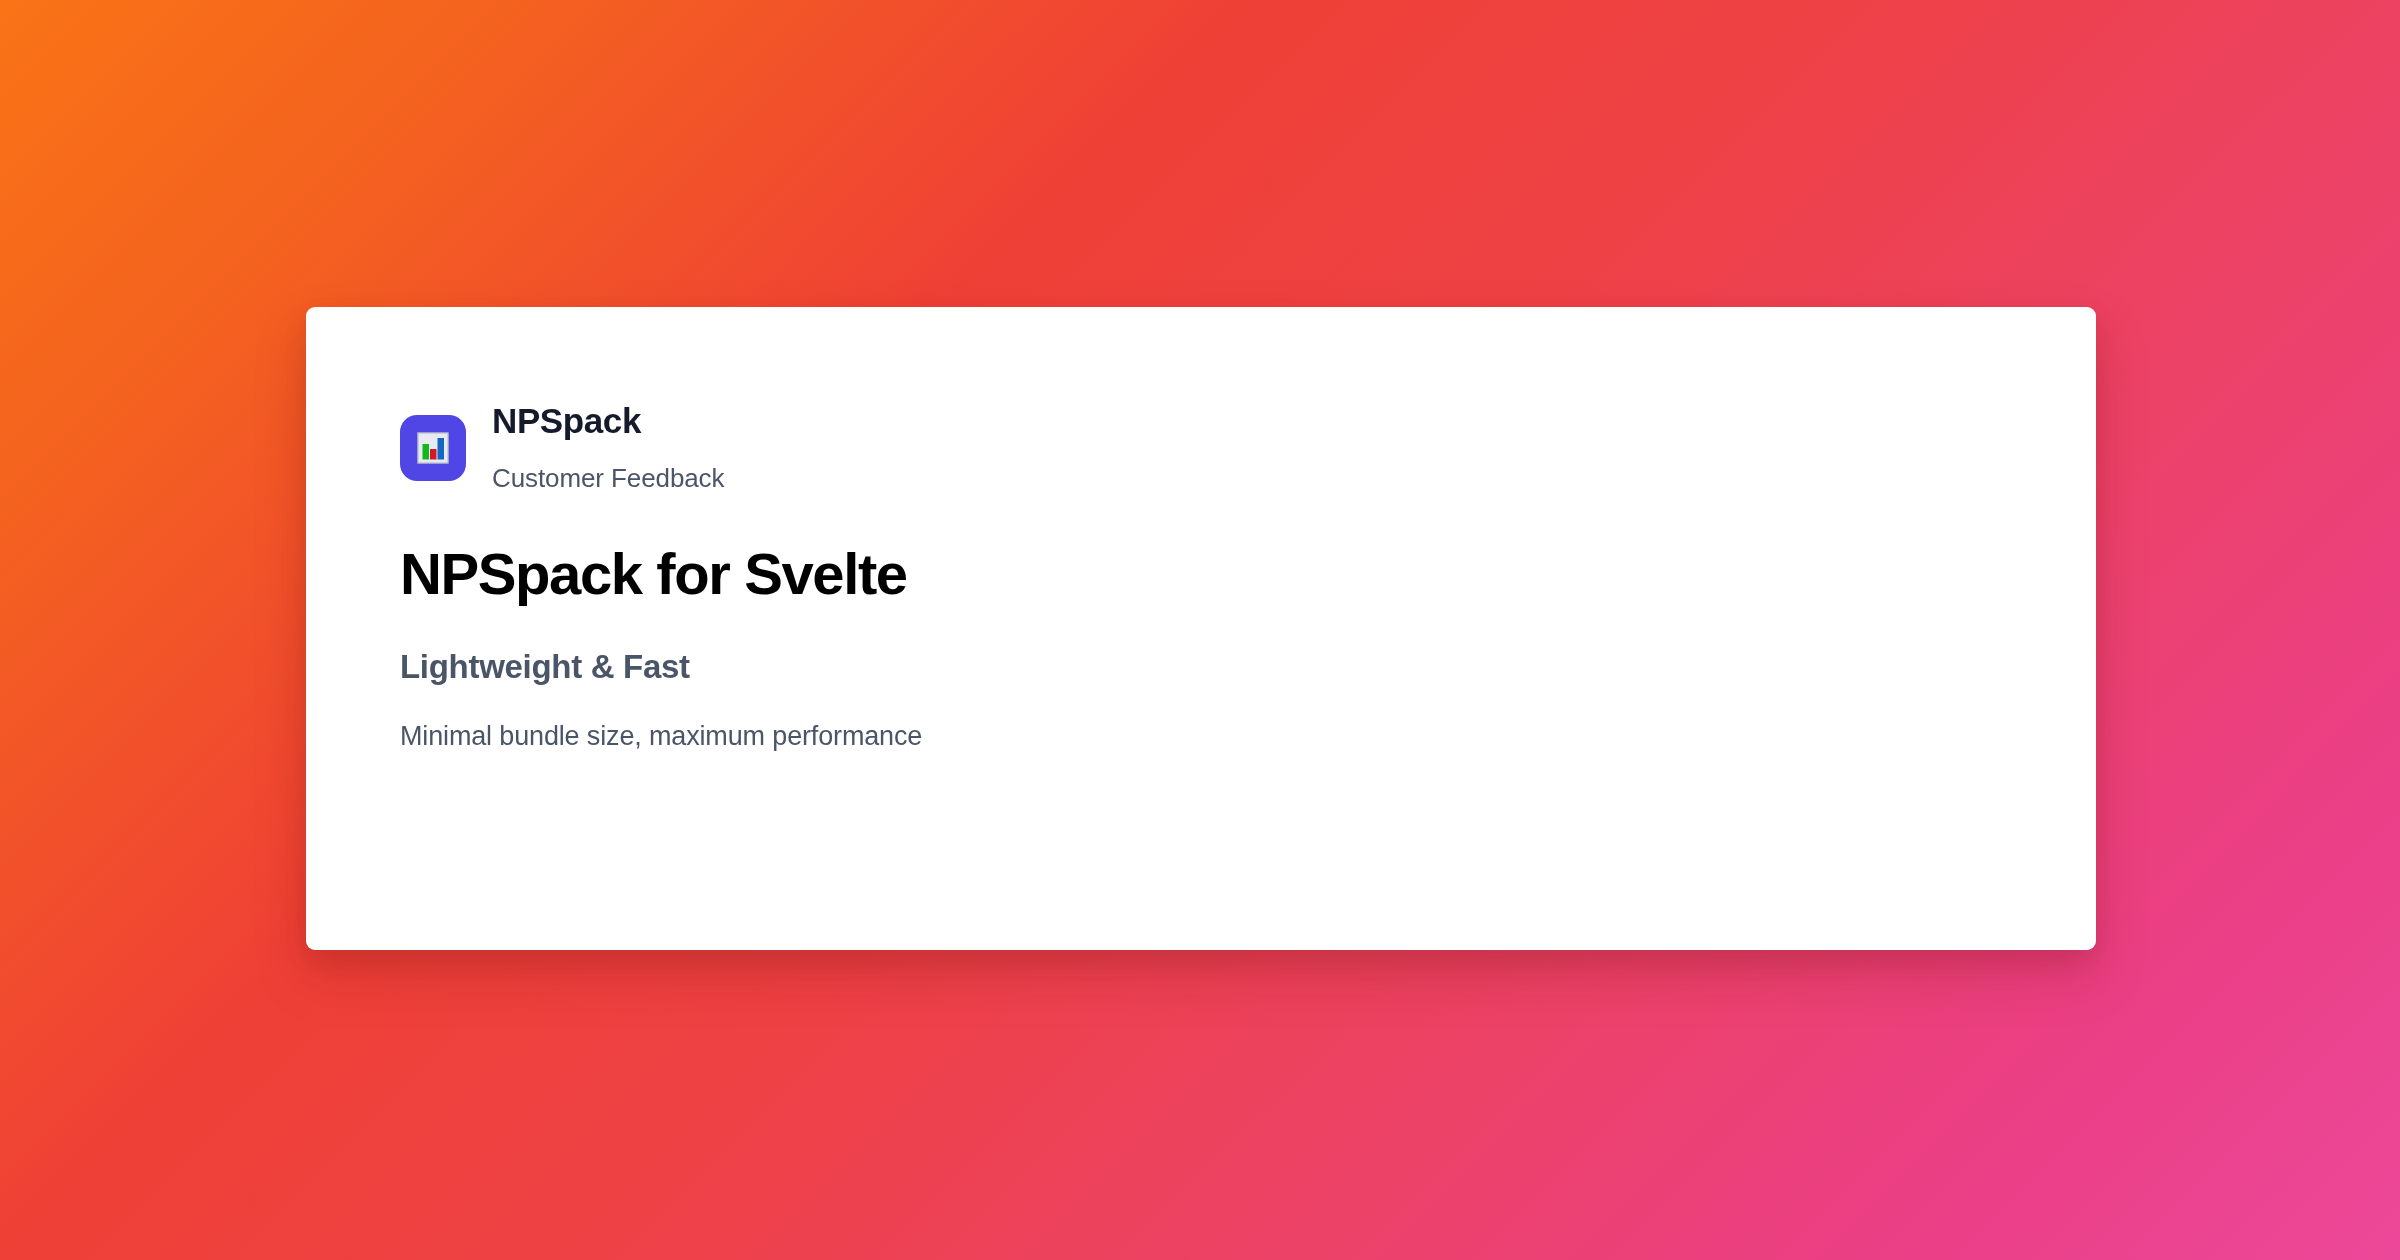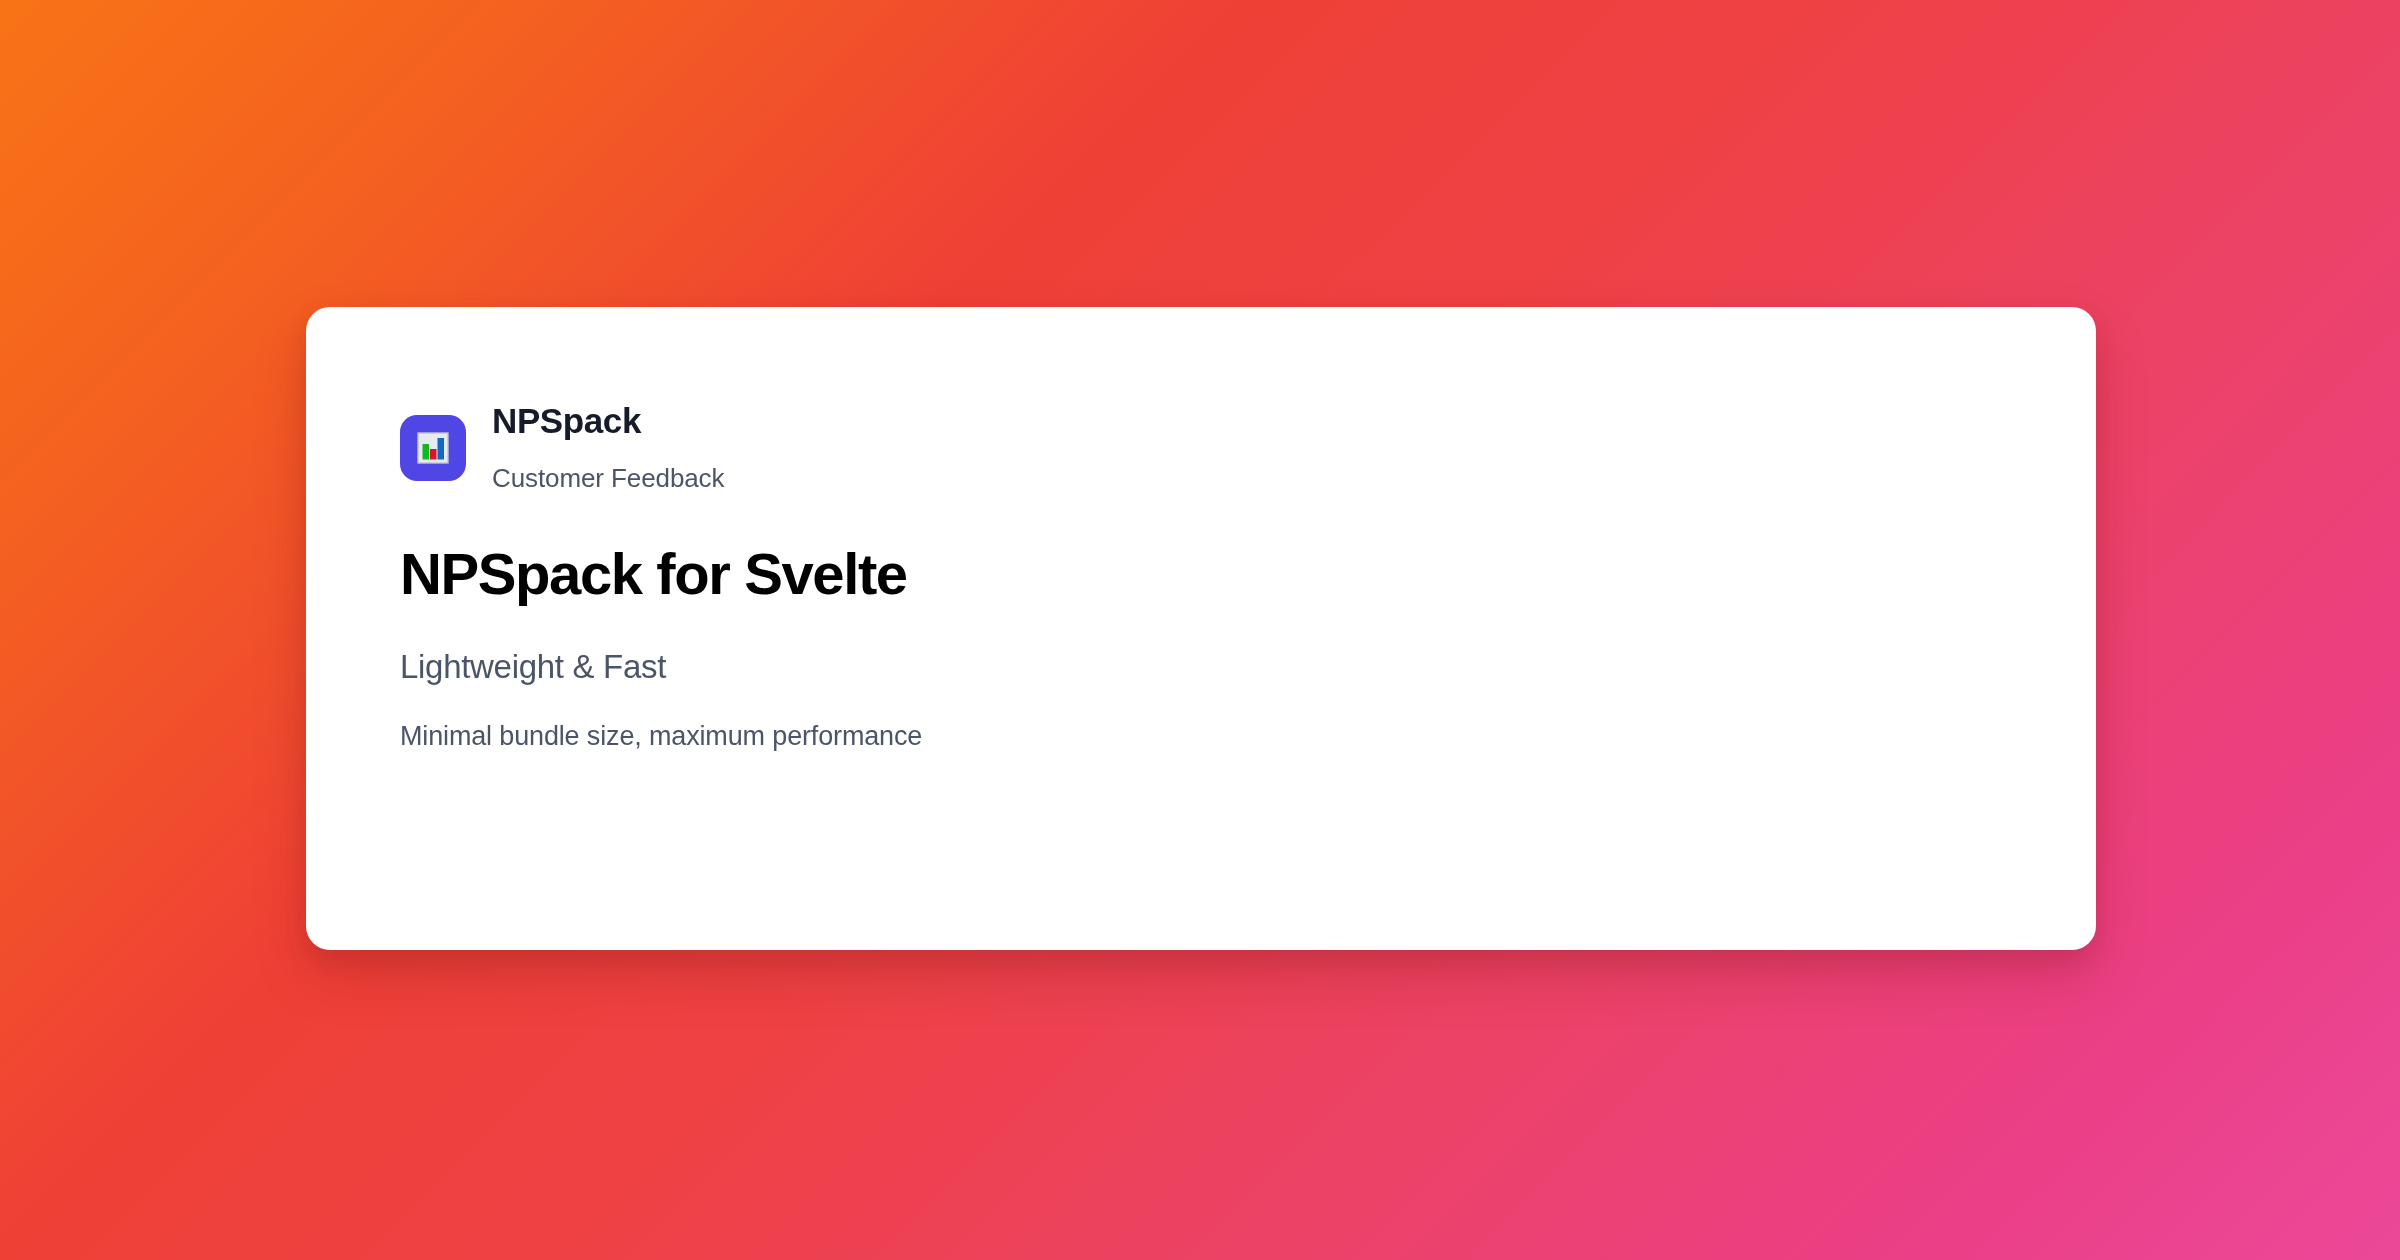--- a/index.html
+++ b/index.html
@@ -27,21 +27,21 @@
   }
 
   
   .card {
     position: absolute;
     left: 306px;
     top: 307px;
     width: 1790px;
     height: 643px;
     background: #FFFFFF;
-    border-radius: 24px;
+    border-radius: 9px;
     box-shadow: 0 26px 52px rgba(120, 20, 20, 0.22),
                 0 10px 22px rgba(120, 20, 20, 0.13);
     padding: 103px 0 0 94px;
   }
 
   
   .brand-row {
     display: flex;
     align-items: center;
     gap: 26px;
@@ -92,21 +92,21 @@
     font-size: 58px;
     font-weight: 700;
     color: #000000;
     letter-spacing: -1.4px;
     line-height: 1.1;
   }
 
   .subheadline {
     margin-top: 40px;
     font-size: 33px;
-    font-weight: 400;
+    font-weight: 700;
     color: #4A5568;
     letter-spacing: -0.3px;
     line-height: 1.25;
   }
 
   .description {
     margin-top: 32px;
     font-size: 27px;
     font-weight: 400;
     color: #4A5568;

